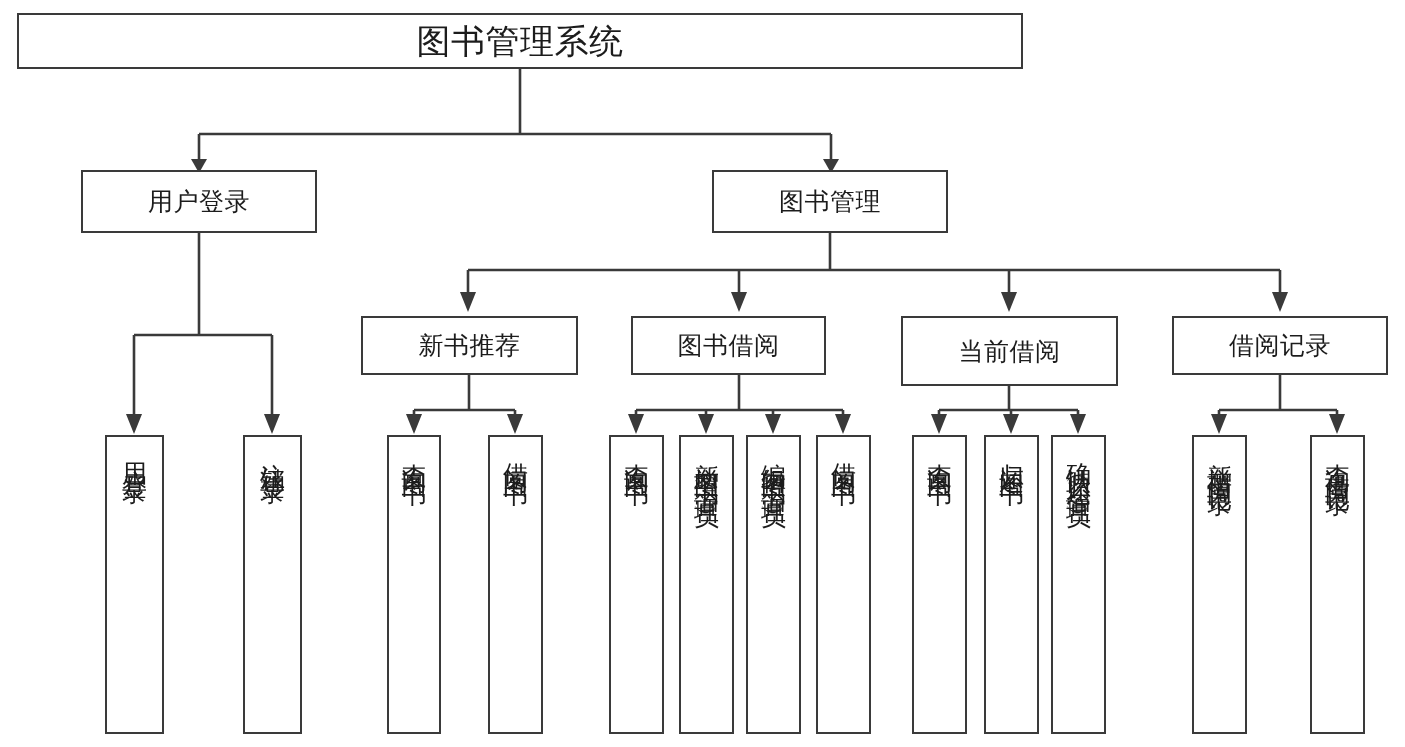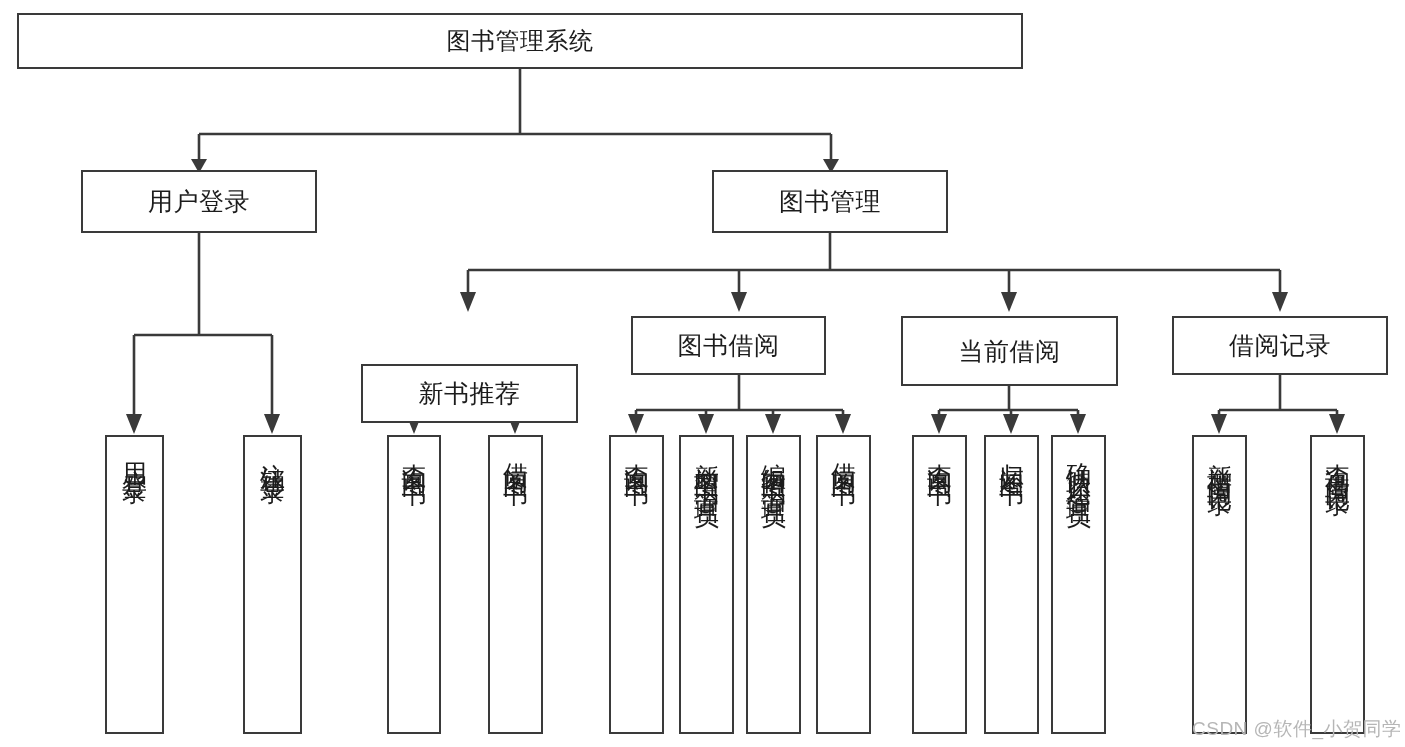--- a/index.html
+++ b/index.html
@@ -40,21 +40,21 @@
     text-align: center;
     line-height: 1.14;
     letter-spacing: 0.5px;
   }
   
   .node.horiz .lbl {
     font-size: 25px;
     white-space: nowrap;
   }
   .node.root .lbl {
-    font-size: 24px;
+    font-size: 34px;
   }
   
   .node.vert {
     align-items: flex-start;
     justify-content: center;
     padding-top: 6px;
   }
   .node.vert .lbl {
     writing-mode: vertical-rl;
     text-orientation: upright;
@@ -158,21 +158,21 @@
     <span class="lbl">图书管理系统</span>
   </div>
 
   <div class="node horiz" style="left:81px; top:170px; width:236px; height:63px;">
     <span class="lbl">用户登录</span>
   </div>
   <div class="node horiz" style="left:712px; top:170px; width:236px; height:63px;">
     <span class="lbl">图书管理</span>
   </div>
 
-  <div class="node horiz" style="left:361px; top:316px; width:217px; height:59px;margin-top:48px;">
+  <div class="node horiz" style="left:361px; top:316px; width:217px; height:59px;">
     <span class="lbl">新书推荐</span>
   </div>
   <div class="node horiz" style="left:631px; top:316px; width:195px; height:59px;">
     <span class="lbl">图书借阅</span>
   </div>
   <div class="node horiz" style="left:901px; top:316px; width:217px; height:70px;">
     <span class="lbl">当前借阅</span>
   </div>
   <div class="node horiz" style="left:1172px; top:316px; width:216px; height:59px;align-items:center;">
     <span class="lbl">借阅记录</span>
@@ -215,15 +215,14 @@
     <span class="lbl">确认归还（管理员）</span>
   </div>
 
   <div class="node vert" style="left:1192px; top:435px; width:55px; height:299px;">
     <span class="lbl">新增借阅记录</span>
   </div>
   <div class="node vert" style="left:1310px; top:435px; width:55px; height:299px;">
     <span class="lbl">查询借阅记录</span>
   </div>
 
-  <div class="watermark" style="left:1192px; top:716px;">CSDN @软件_小贺同学</div>
 
 </div>
 
 </body></html>

